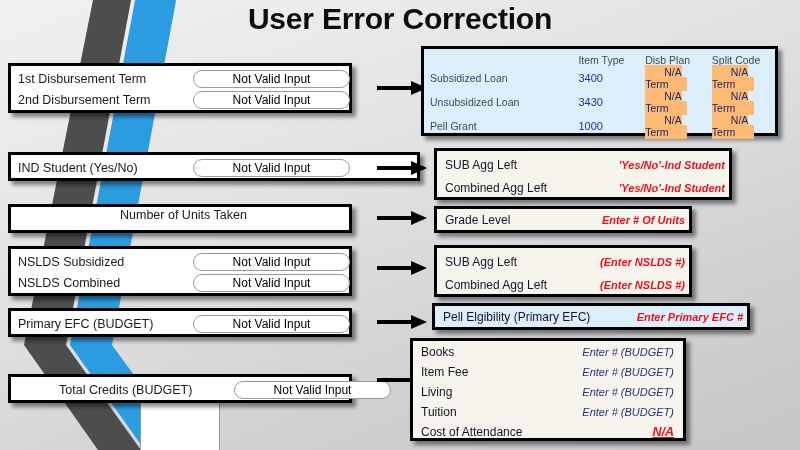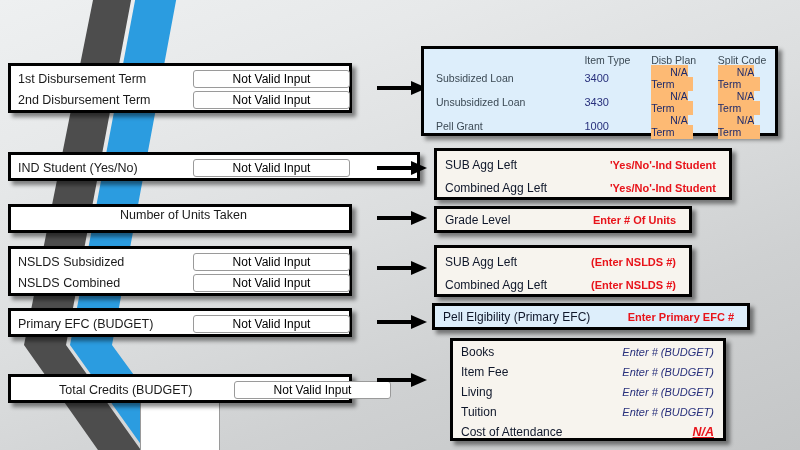--- a/index.html
+++ b/index.html
@@ -35,34 +35,34 @@
   .lrow{
     display:flex;align-items:center;height:21px;
   }
   .lrow .lbl{
     flex:0 0 175px;padding-left:7px;
     font-size:12.5px;color:#1a1a1a;white-space:nowrap;
     font-family:"Liberation Sans", sans-serif;
   }
   .lrow .inp{
     flex:0 0 155px;height:16px;line-height:16px;
-    border:1px solid #9a9a9a;border-radius:3px;background:#fff;
+    border:1px solid #9a9a9a;border-radius:9px;background:#fff;
     text-align:center;font-size:12px;color:#000;
     font-family:"Liberation Sans", sans-serif;
   }
 
   
   .rrow{display:flex;align-items:center;height:23px;}
   .rrow .rlbl{
     flex:1 1 auto;padding-left:8px;font-size:12px;color:#0f172a;
     white-space:nowrap;font-family:"Liberation Sans", sans-serif;
   }
   .rrow .rval{
-    flex:0 0 auto;padding-right:13px;
-    font-size:11px;font-weight:bold;color:#e8131a;
+    flex:0 0 auto;padding-right:4px;
+    font-size:11px;font-weight:bold;font-style:italic;color:#e8131a;
     white-space:nowrap;font-family:"Liberation Sans", sans-serif;
   }
   .cream{background:#f7f4ee;}
   .bluebg{background:#ddeefb;}
 
   
   .rrow .bval{
     flex:0 0 auto;padding-right:9px;
     font-size:11px;font-style:italic;color:#28307c;
     white-space:nowrap;font-family:"Liberation Sans", sans-serif;
@@ -74,21 +74,21 @@
     font-family:"Liberation Sans", sans-serif;
   }
 
   
   .dtable{
     position:absolute;left:421px;top:46px;width:357px;height:90px;
     border:3px solid #000;background:#ddeefb;
     box-shadow:4px 4px 4px rgba(0,0,0,0.45);
     box-sizing:border-box;
   }
-  .dtable table{width:100%;border-collapse:collapse;margin-left:6px;}
+  .dtable table{width:100%;border-collapse:collapse;}
   .dtable td,.dtable th{padding:0;}
   .dtable .hcell{
     font-size:10.5px;color:#3c4a55;font-weight:normal;text-align:left;
     height:17px;vertical-align:bottom;
     font-family:"Liberation Sans", sans-serif;
   }
   .dtable .rlabel{
     font-size:10.5px;color:#3c4a55;padding-left:6px;height:22px;
     white-space:nowrap;font-family:"Liberation Sans", sans-serif;
   }
@@ -108,20 +108,21 @@
 </head>
 <body>
 
 <div id="slide">
 
   <svg class="stripes" viewBox="0 0 800 450" xmlns="http://www.w3.org/2000/svg">
     <polygon points="95,-10 133,-10 66,345 148,460 105,460 24,345" fill="#4d4d4d"></polygon>
     <polygon points="137,-10 178,-10 112,345 196,460 152,460 70,345" fill="#2b9ce0"></polygon>
   </svg>
 
+  <div class="title">User Error Correction</div>
 
   <div class="panel" style="left:8px;top:63px;width:344px;height:50px;">
     <div class="lrow" style="margin-top:2px;">
       <div class="lbl">1st Disbursement Term</div>
       <div class="inp">Not Valid Input</div>
     </div>
     <div class="lrow">
       <div class="lbl">2nd Disbursement Term</div>
       <div class="inp">Not Valid Input</div>
     </div>
@@ -251,21 +252,21 @@
     </div>
   </div>
 
   <div class="panel bluebg" style="left:432px;top:303px;width:318px;height:27px;">
     <div class="rrow" style="height:21px;">
       <div class="rlbl">Pell Elgibility (Primary EFC)</div>
       <div class="rval">Enter Primary EFC #</div>
     </div>
   </div>
 
-  <div class="panel cream" style="left:450px;top:338px;width:276px;height:103px;">
+  <div class="panel cream" style="left:410px;top:338px;width:276px;height:103px;">
     <div class="rrow" style="height:20px;margin-top:1px;">
       <div class="rlbl">Books</div>
       <div class="bval">Enter # (BUDGET)</div>
     </div>
     <div class="rrow" style="height:20px;">
       <div class="rlbl">Item Fee</div>
       <div class="bval">Enter # (BUDGET)</div>
     </div>
     <div class="rrow" style="height:20px;">
       <div class="rlbl">Living</div>

